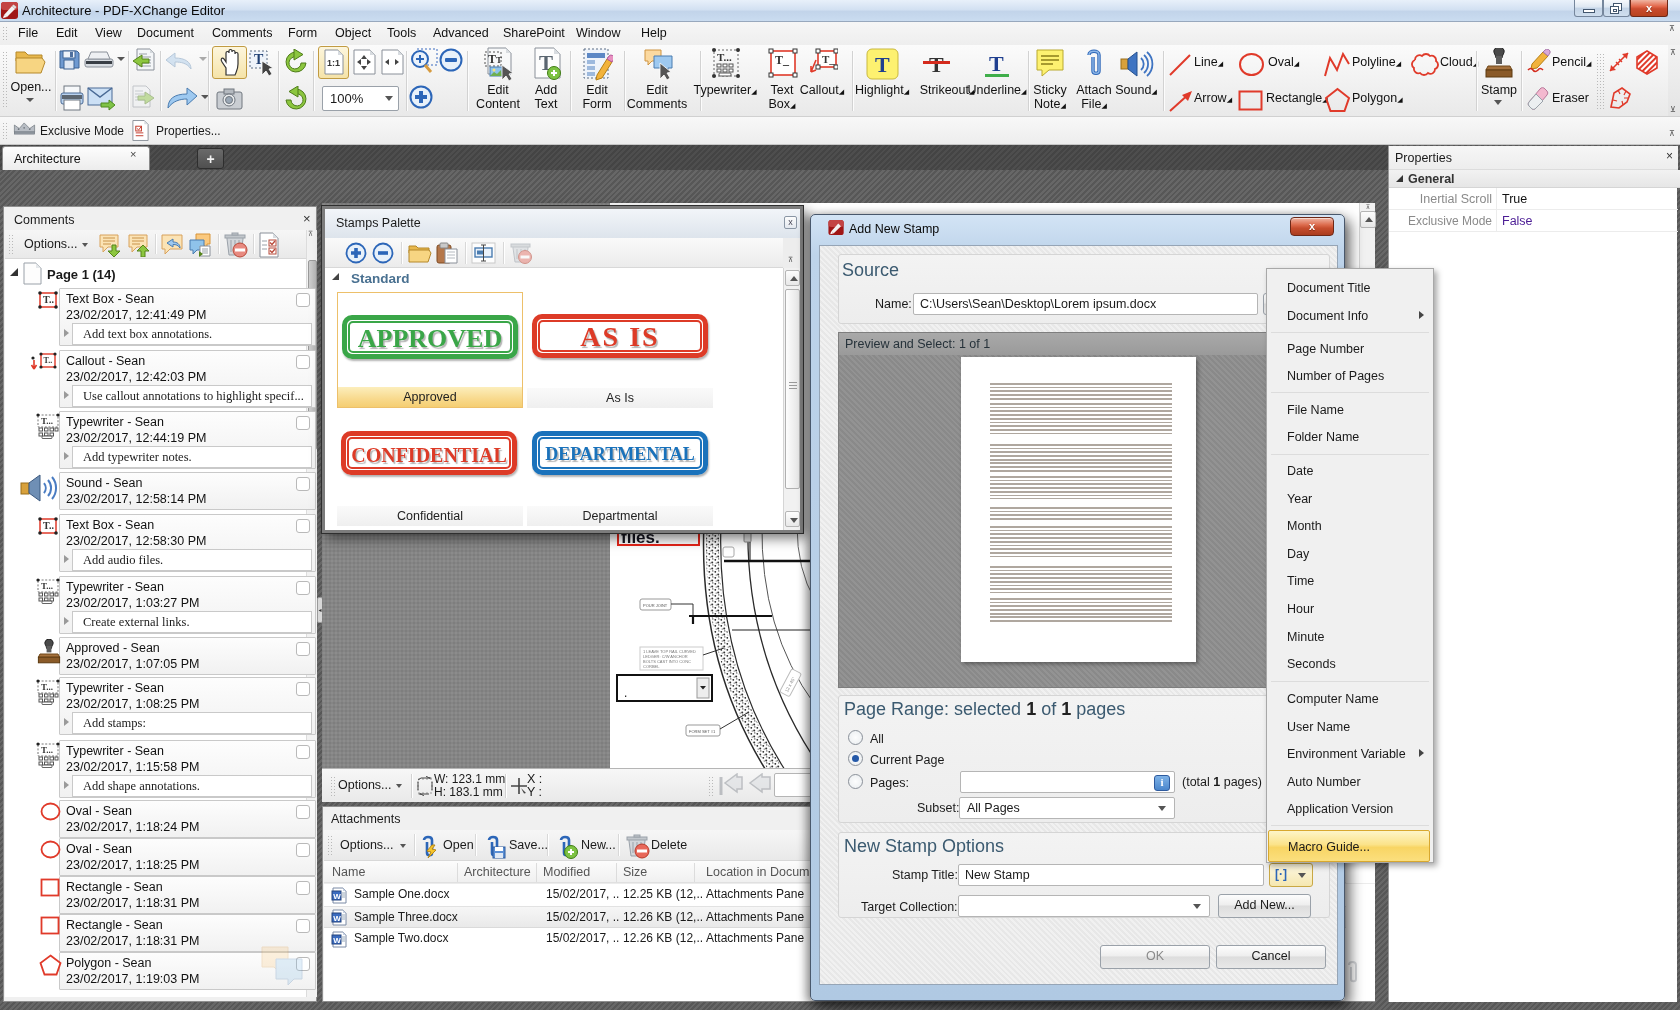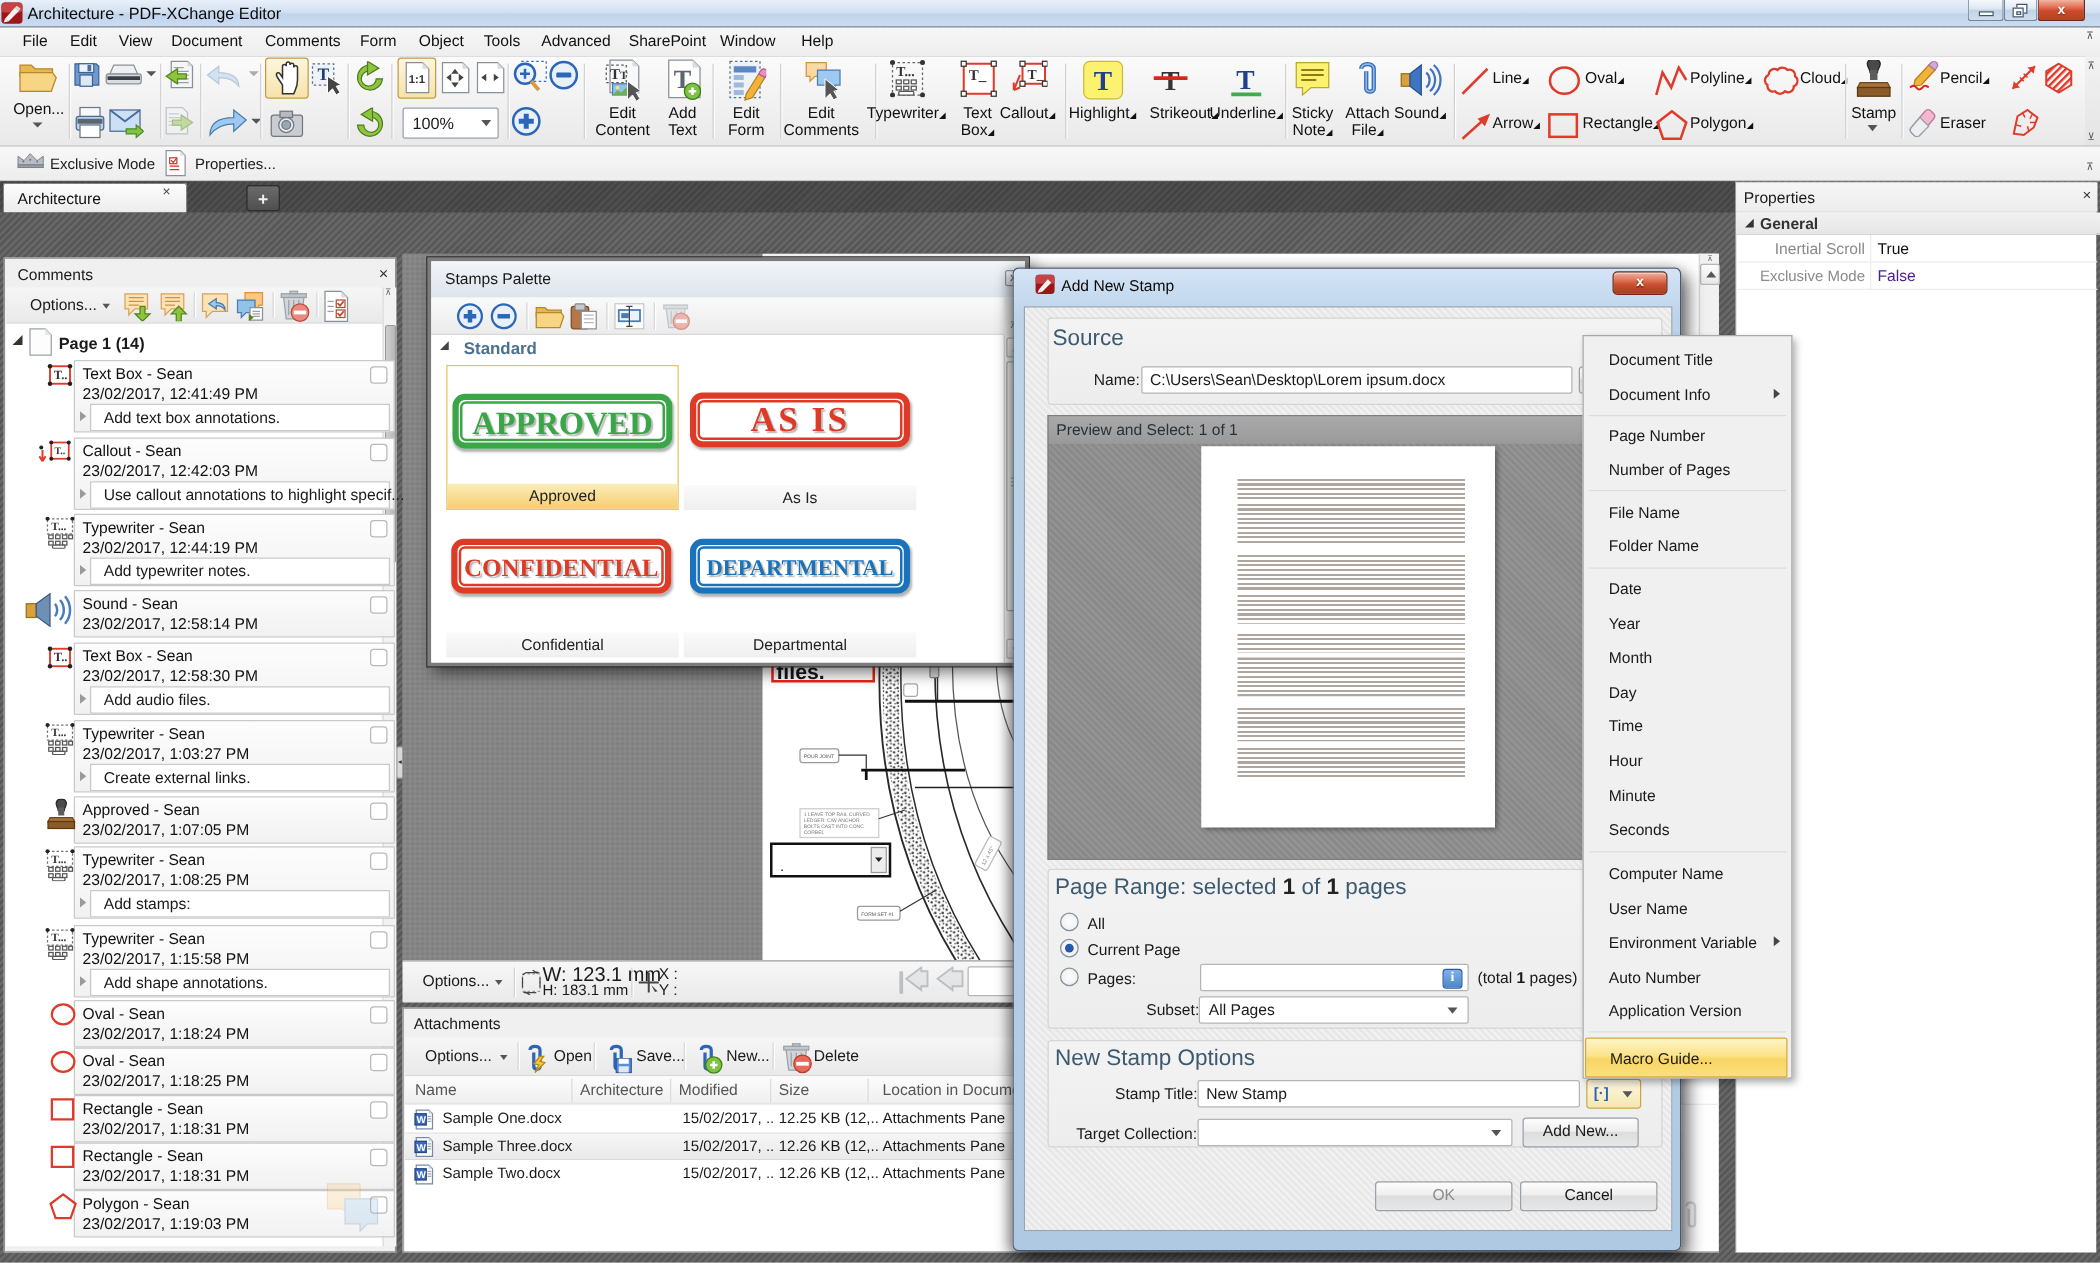--- a/index.html
+++ b/index.html
@@ -29,31 +29,31 @@
   
   .panel { position:absolute; background:#f0f0f0; border:1px solid #8f8f8f; }
   
   #comments { left:3px; top:206px; width:314px; height:796px; }
   .citem { position:absolute; left:55px; width:257px; background:linear-gradient(#fdfdfd,#f1f1f1); border:1px solid #c9c9c9; border-radius:1px; }
   .citem .t1 { position:absolute; left:6px; top:3px; font-size:12.5px; color:#111; }
   .citem .t2 { position:absolute; left:6px; top:19px; font-size:12.5px; color:#111; }
   .ccheck { position:absolute; right:5px; top:4px; width:14px; height:14px; border:1px solid #b9b9b9; border-radius:3px; background:#fff; }
   .csub { position:absolute; left:12px; right:3px; height:22px; background:#fff; border:1px solid #c9c9c9; font-size:12.5px; }
   .csub .arr { position:absolute; left:-9px; top:5px; width:0; height:0; border-left:5px solid #9a9a9a; border-top:4px solid transparent; border-bottom:4px solid transparent; }
-  .csub span { position:absolute; left:10px; top:3px; white-space:nowrap; }
+  .csub span { position:absolute; left:10px; top:3px; white-space:nowrap;font-family:Liberation Serif, serif; }
   
   #docarea, #docarea2 { left:322px; top:203px; width:1053px; height:565px; background:#858585;
     background-image:radial-gradient(rgba(255,255,255,.06) 1px, rgba(0,0,0,0) 1px), radial-gradient(rgba(0,0,0,.05) 1px, rgba(0,0,0,0) 1px);
     background-size:4px 4px, 4px 4px; background-position:0 0, 2px 2px; }
   #docstatus { left:322px; top:768px; width:1053px; height:34px; background:linear-gradient(#f7f7f7,#e9e9e9); border-top:1px solid #b5b5b5; }
   
   #attach { left:322px; top:806px; width:1053px; height:196px; }
   .arow { left:1px; width:1022px; height:22px; font-size:12px; }
   
-  #palette { left:322px; top:206px; width:481px; height:327px; background:#f0f0f0; border:3px solid #7c7c7c; outline:1px solid #2e2e2e; box-shadow:4px 5px 12px rgba(0,0,0,.55);margin-left:20px; }
+  #palette { left:322px; top:206px; width:481px; height:327px; background:#f0f0f0; border:3px solid #7c7c7c; outline:1px solid #2e2e2e; box-shadow:4px 5px 12px rgba(0,0,0,.55); }
   
   #dialog { left:810px; top:214px; width:535px; height:787px; background:linear-gradient(#d3e4f5,#bdd3ea 40px, #b0c9e3); border:1px solid #49586c; border-radius:5px; box-shadow:5px 6px 14px rgba(0,0,0,.6), -4px 2px 10px rgba(0,0,0,.35); }
   #dlgcontent { position:absolute; left:8px; top:30px; width:519px; height:740px; background:#ebebeb; border:1px solid #96a5b6;
     background-image:repeating-linear-gradient(45deg, rgba(255,255,255,.28) 0 2px, rgba(0,0,0,.015) 2px 4px); }
   .radio { position:absolute; width:15px; height:15px; border-radius:50%; border:1px solid #8a9099; background:radial-gradient(#fdfdfd,#e8ecef); }
   .btn { position:absolute; background:linear-gradient(#fdfdfd,#eeeeee 45%,#dddddd 50%,#e8e8e8); border:1px solid #9aa1a9; border-radius:3px; text-align:center; font-size:12.5px; }
   .group { position:absolute; border:1px solid #d5d5d5; border-radius:3px; background:linear-gradient(#f3f3f3,#ededed); }
   .glabel { position:absolute; font-size:18px; color:#3b5a70; }
   .tfield { position:absolute; background:#fff; border:1px solid #b5b5b5; border-radius:2px; font-size:12.5px; }
   
@@ -532,21 +532,21 @@
     <div class="grip" style="left:8px;top:7px;height:20px"></div>
     <span class="abs" style="left:16px;top:9px">Options...</span>
     <div class="abs" style="left:74px;top:15px;width:0;height:0;border-top:4px solid #555;border-left:3.5px solid transparent;border-right:3.5px solid transparent"></div>
     <div class="abs" style="left:89px;top:5px;height:24px;width:1px;background:#d2d2d2;box-shadow:1px 0 0 #fff"></div>
     <svg class="ic" style="left:93px;top:7px" width="20" height="20" viewBox="0 0 20 20">
       <rect x="3" y="3" width="14" height="14" fill="none" stroke="#999" stroke-dasharray="2 2"></rect>
       <path d="M6 2 h8 l-3 -2 M14 18 h-8 l3 2 M6 2 l-3 2" fill="none" stroke="#444"></path>
       <path d="M3 6 v8 M17 14 v-8" stroke="#444"></path>
       <path d="M14 1 l3 1 -3 1 Z M6 17 l-3 1 3 1 Z" fill="#444"></path>
     </svg>
-    <span class="abs" style="left:112px;top:3px;font-size:16px">W: 123.1 mm</span>
+    <span class="abs" style="left:112px;top:3px;font-size:12px">W: 123.1 mm</span>
     <span class="abs" style="left:112px;top:16px;font-size:12px">H: 183.1 mm</span>
     <div class="abs" style="left:183px;top:5px;height:24px;width:1px;background:#d2d2d2;box-shadow:1px 0 0 #fff"></div>
     <svg class="ic" style="left:188px;top:8px" width="18" height="18" viewBox="0 0 18 18">
       <path d="M9 1 V 17 M1 9 H 17" stroke="#444" stroke-width="1.6"></path>
       <path d="M11 11 L16 16 l-2 .5 Z" fill="#444"></path>
     </svg>
     <span class="abs" style="left:205px;top:3px">X :</span>
     <span class="abs" style="left:205px;top:16px">Y :</span>
     <div class="grip" style="left:386px;top:7px;height:20px"></div>
     <svg class="ic" style="left:396px;top:4px;opacity:.5" width="26" height="26" viewBox="0 0 26 26">

